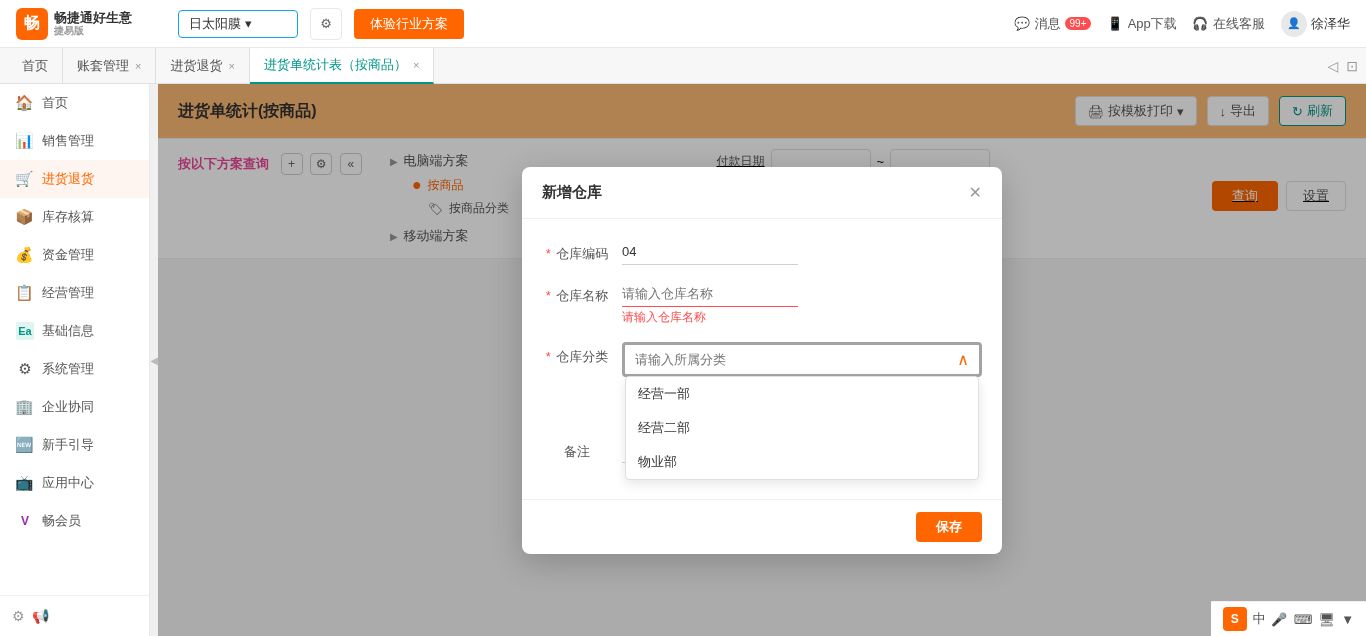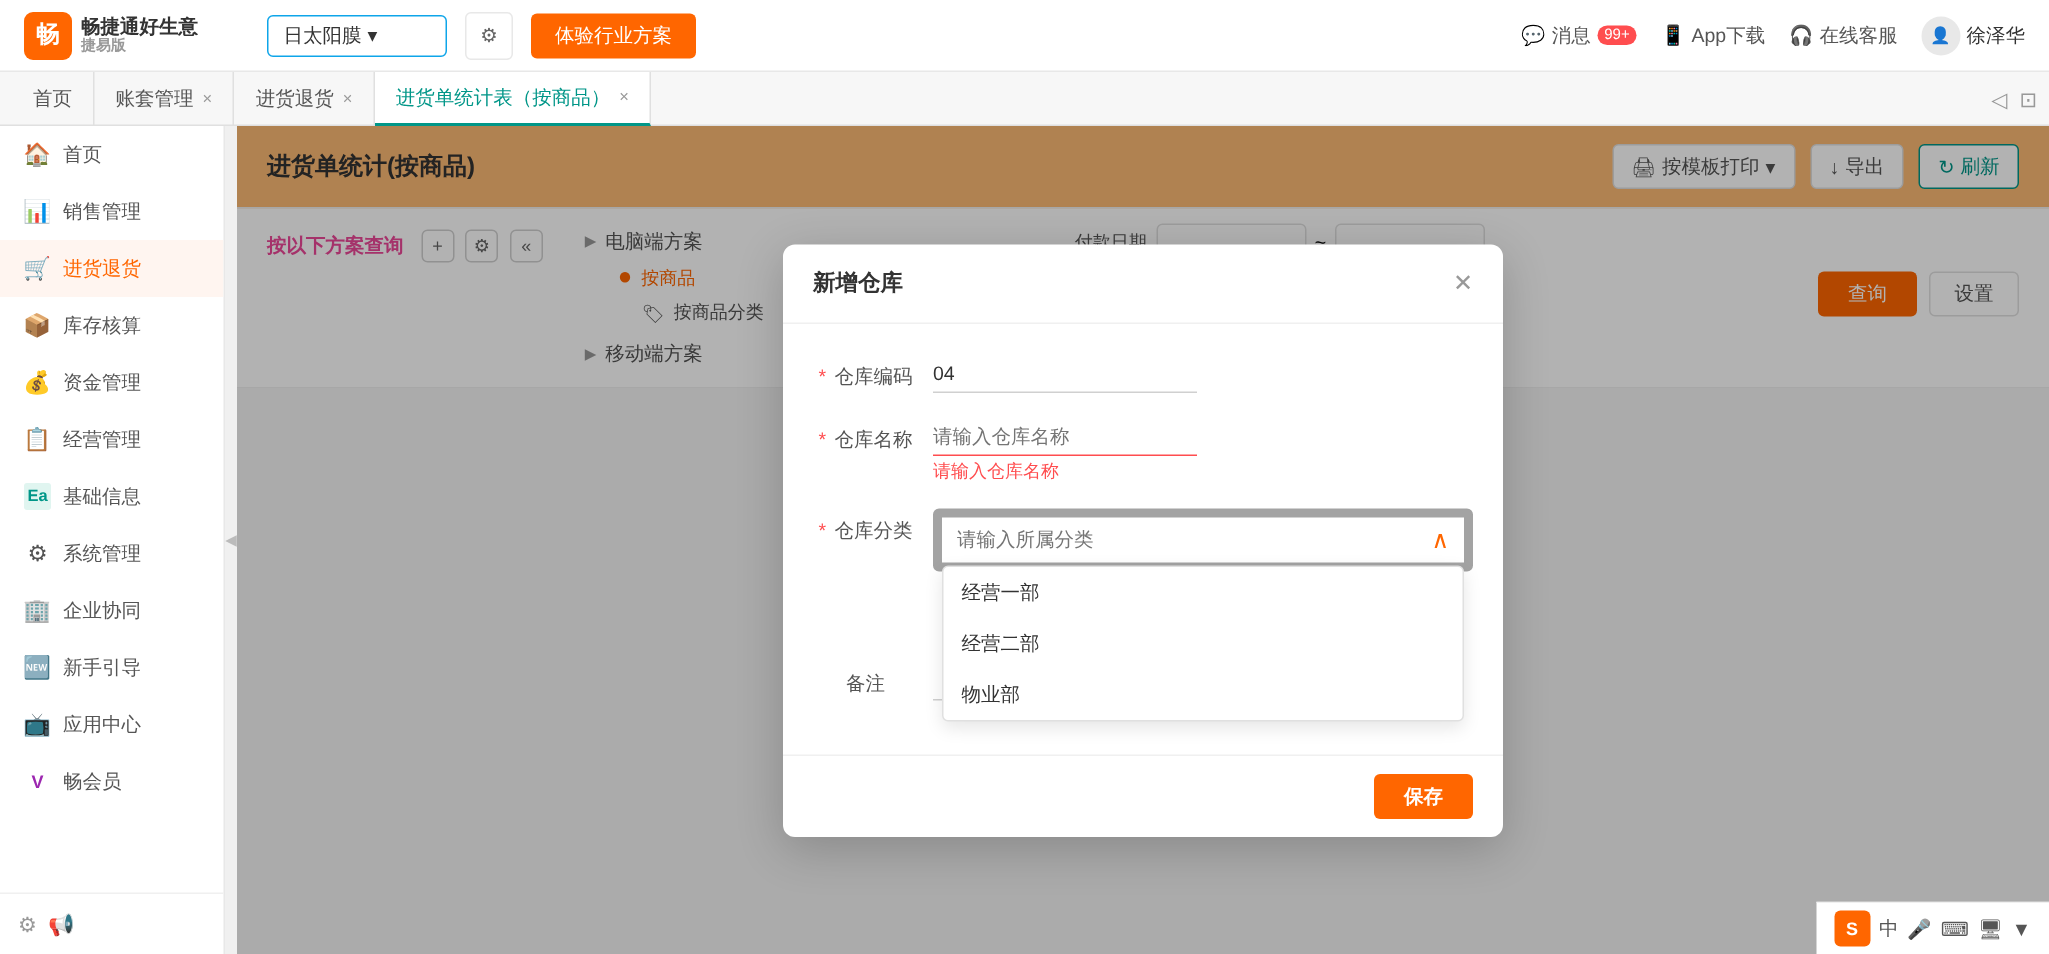--- a/index.html
+++ b/index.html
@@ -143,21 +143,21 @@
     .form-label { width: 80px; padding-top: 6px; color: #555; font-size: 13px; text-align: center; padding-right: 10px; }
     .form-label .required { color: #ff4d4f; margin-right: 2px; }
     .form-control {
       flex: 1; border: none; border-bottom: 1px solid #d0d0d0;
       padding: 5px 0; font-size: 13px; color: #333; outline: none;
     }
     .form-control.error { border-bottom-color: #ff4d4f; }
     .error-msg { color: #ff4d4f; font-size: 12px; margin-top: 2px; }
     .form-control-wrapper { flex: 1; position: relative; }
     .category-input-wrapper {
-      flex: 1; border: 6px solid #a3a3a3; border-radius: 4px; padding: 5px 10px;
+      flex: 1; border: 3px solid #a3a3a3; border-radius: 4px; padding: 5px 10px;
       display: flex; align-items: center; justify-content: center; cursor: pointer;
       position: relative;
     }
     .category-input {
       border: none; outline: none; font-size: 13px; color: #999; flex: 1; background: transparent;
     }
     .collapse-icon { color: #ff6600; font-size: 16px; cursor: pointer; }
 
     
     .dropdown-list {
@@ -185,21 +185,21 @@
     }
 
     .right-filter-area {
       flex: 1; display: flex; flex-direction: column; gap: 8px;
     }
 
     .goods-filter {
       display: flex; gap: 16px; align-items: center;
     }
 
-    .date-row, .state-row { display: flex; gap: 16px; align-items: center; }
+    .date-row, .state-row { display: flex; gap: 16px; align-items: center; text-decoration: underline; }
 
     .input-box {
       border: 1px solid #e0e0e0; border-radius: 4px; padding: 4px 8px;
       font-size: 12px; color: #333; background: #fff; min-width: 80px;
     }
 
     .dots-btn { color: #999; cursor:pointer; font-size:16px; letter-spacing:2px; }
   </style>
 </head>
 <body>

